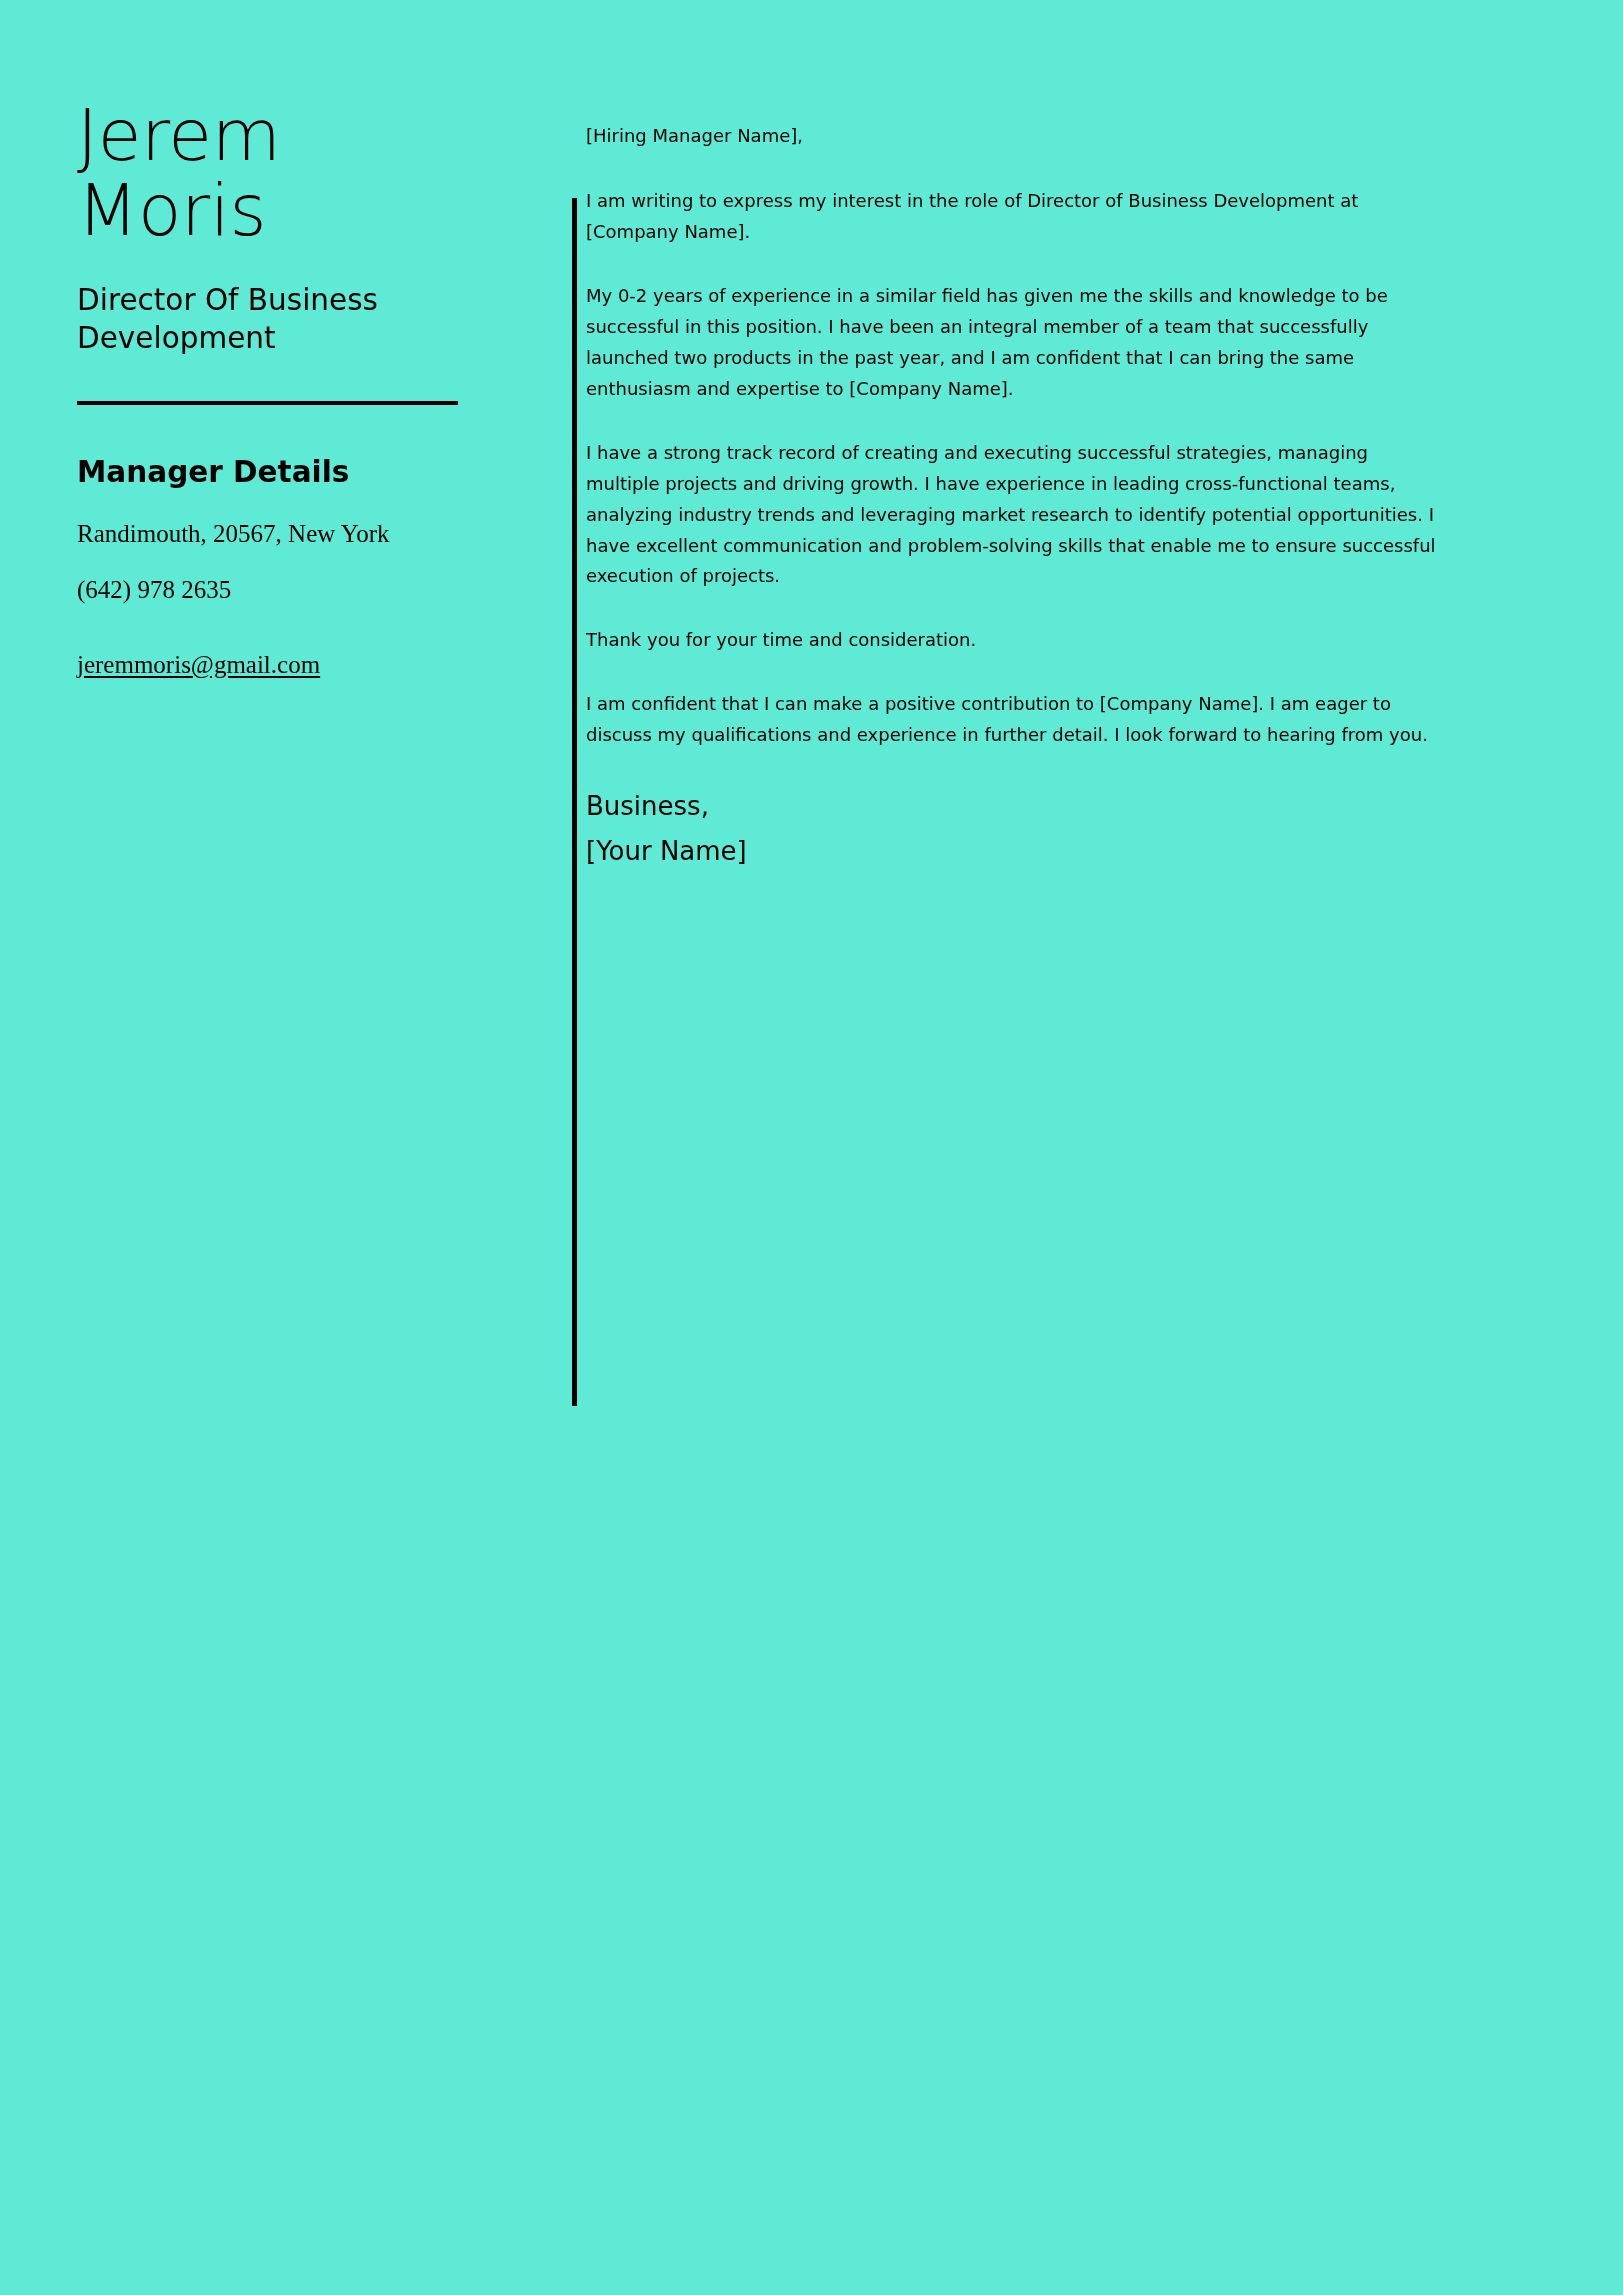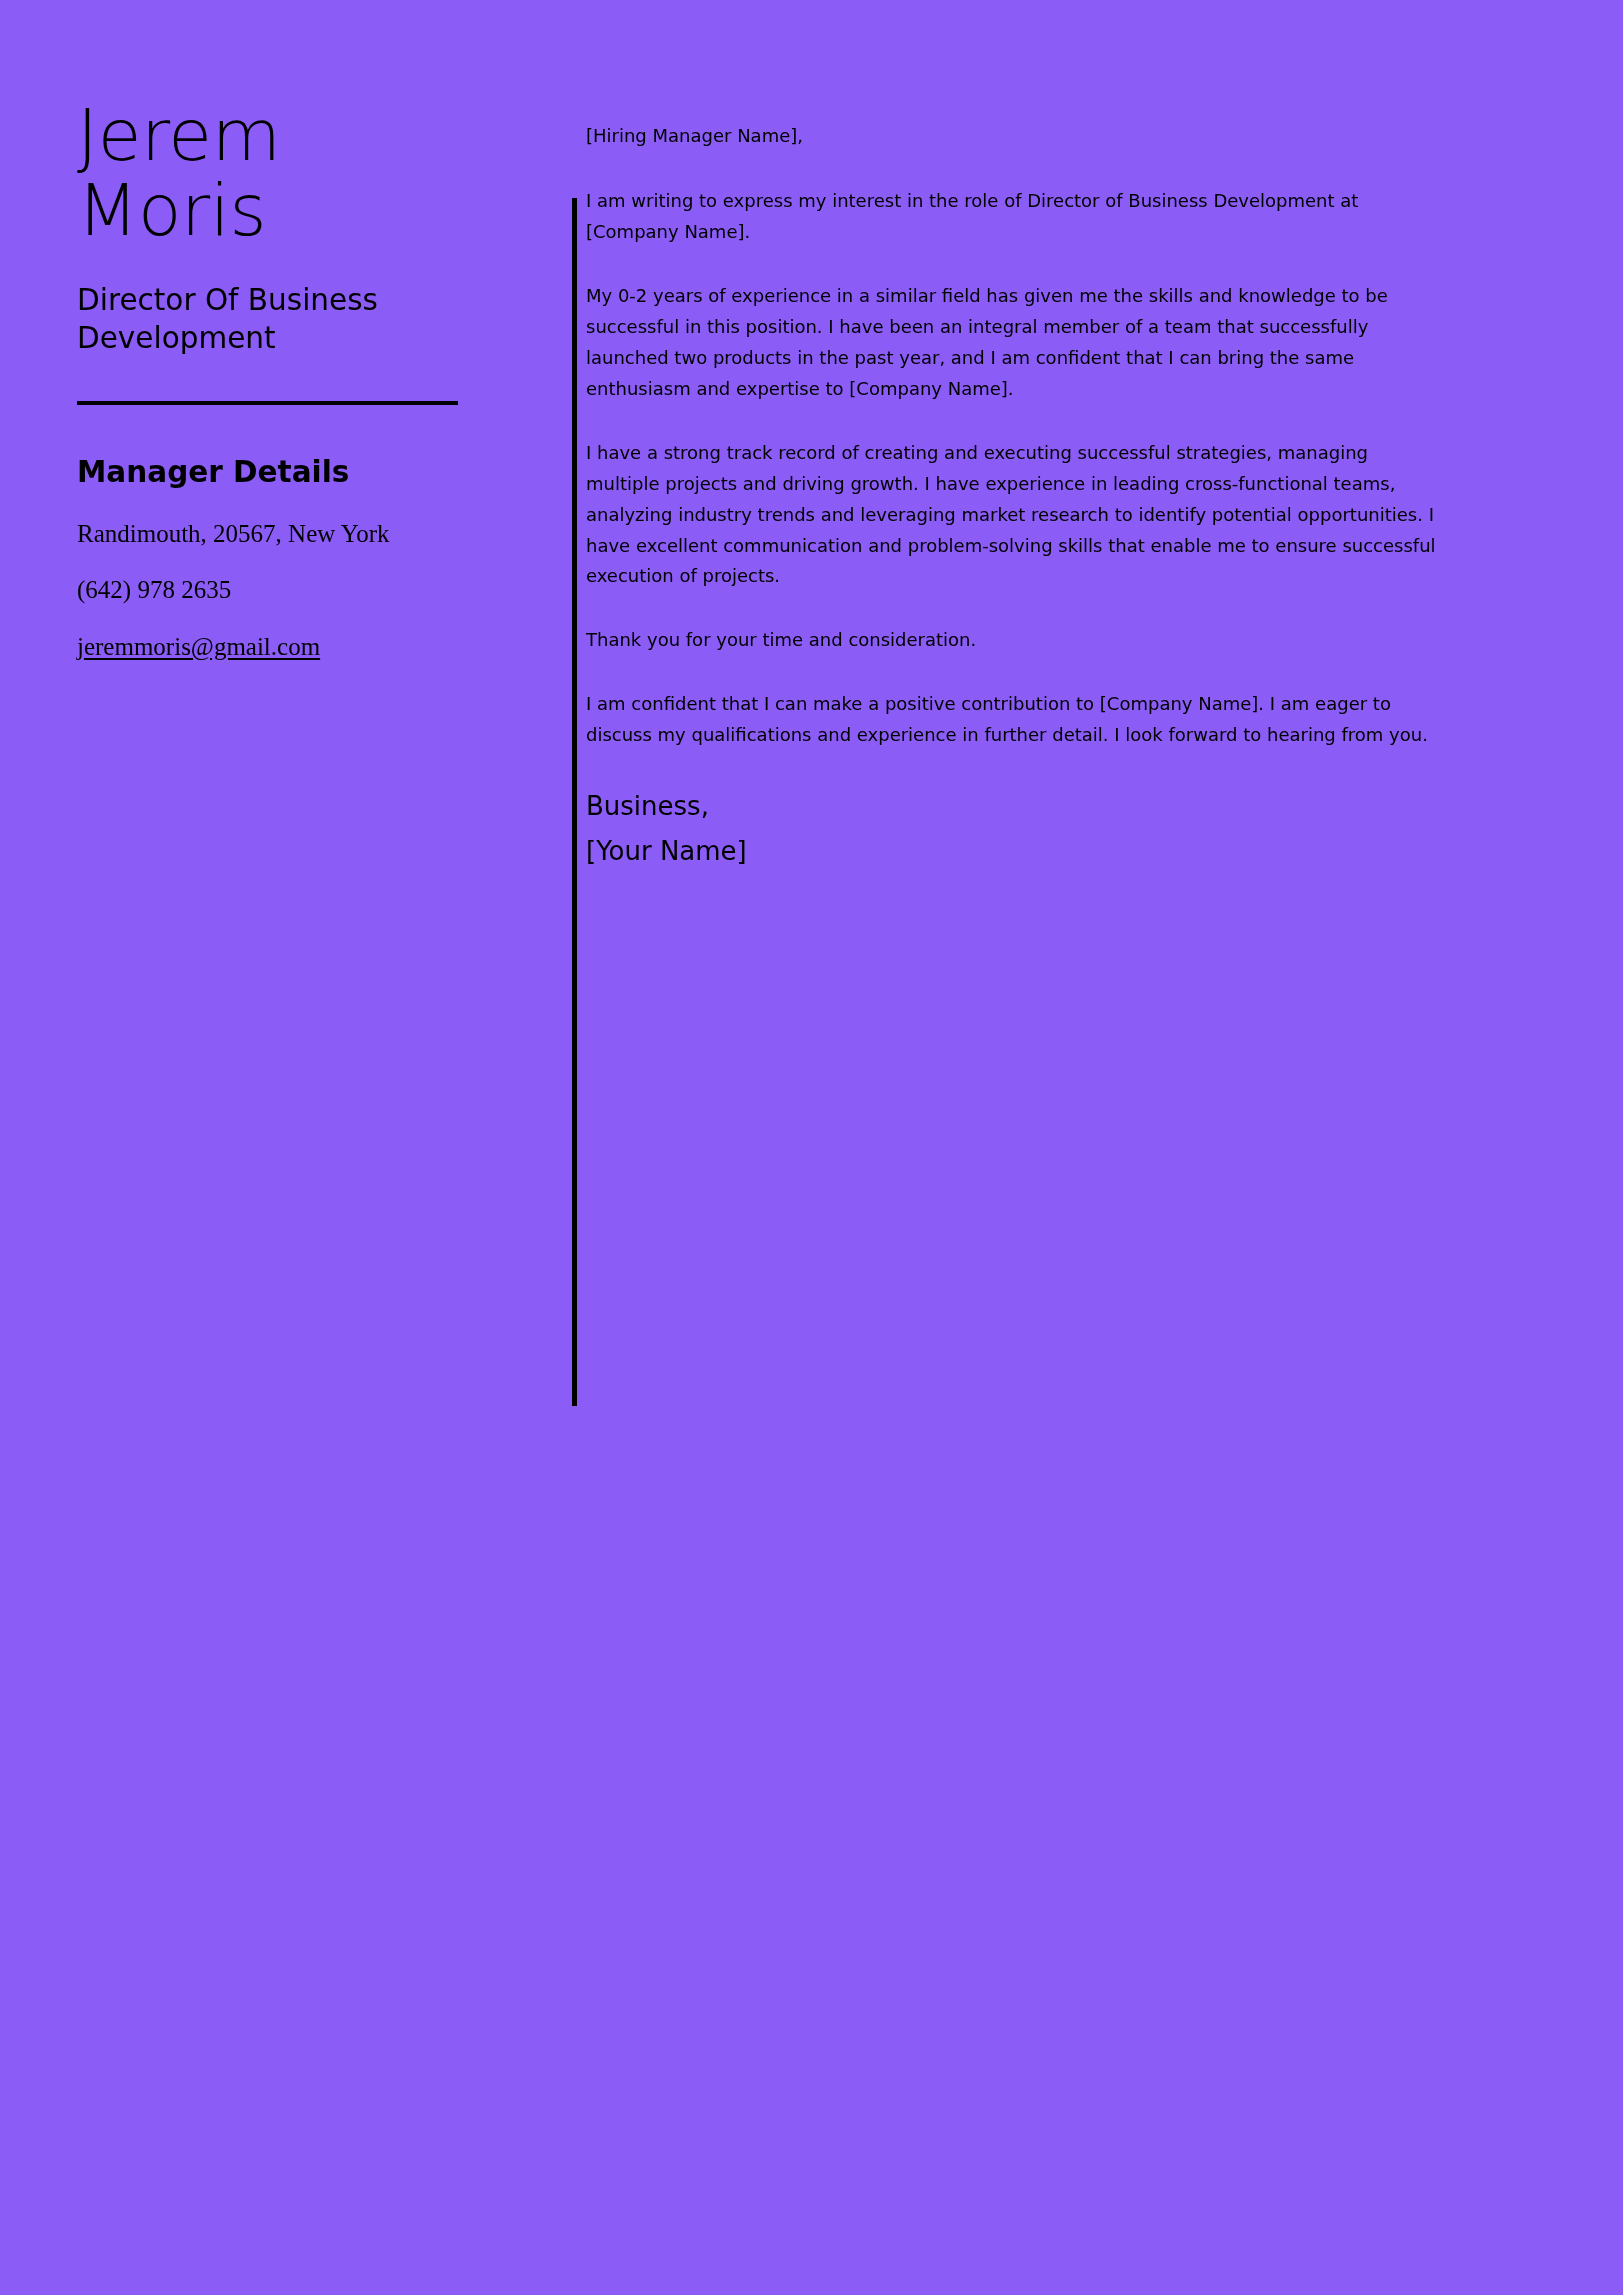--- a/index.html
+++ b/index.html
@@ -10,21 +10,21 @@
 
   body {
     font-family: "DejaVu Sans", "Liberation Sans", sans-serif;
     color: #000000;
   }
 
   .page {
     position: relative;
     width: 1623px;
     height: 2295px;
-    background: #8b5cf6;
+    background: #5eead4;
     box-sizing: border-box;
     overflow: hidden;
   }
 
   .letter-grid {
     position: absolute;
     top: 0;
     left: 0;
     width: 1623px;
     display: flex;
@@ -92,20 +92,21 @@
     max-width: 347px;
     margin-bottom: 17px;
     font-family: Liberation Serif, serif;
   }
 
   .contact-item.email {
     text-decoration: underline;
     text-underline-offset: 2.6px;
     color: #000000;
     display: inline-block;
+    margin-top: 18px;
   }
 
   
   .divider {
     position: absolute;
     left: 572px;
     top: 198px;
     width: 4.6px;
     height: 1208px;
     background: #000000;

